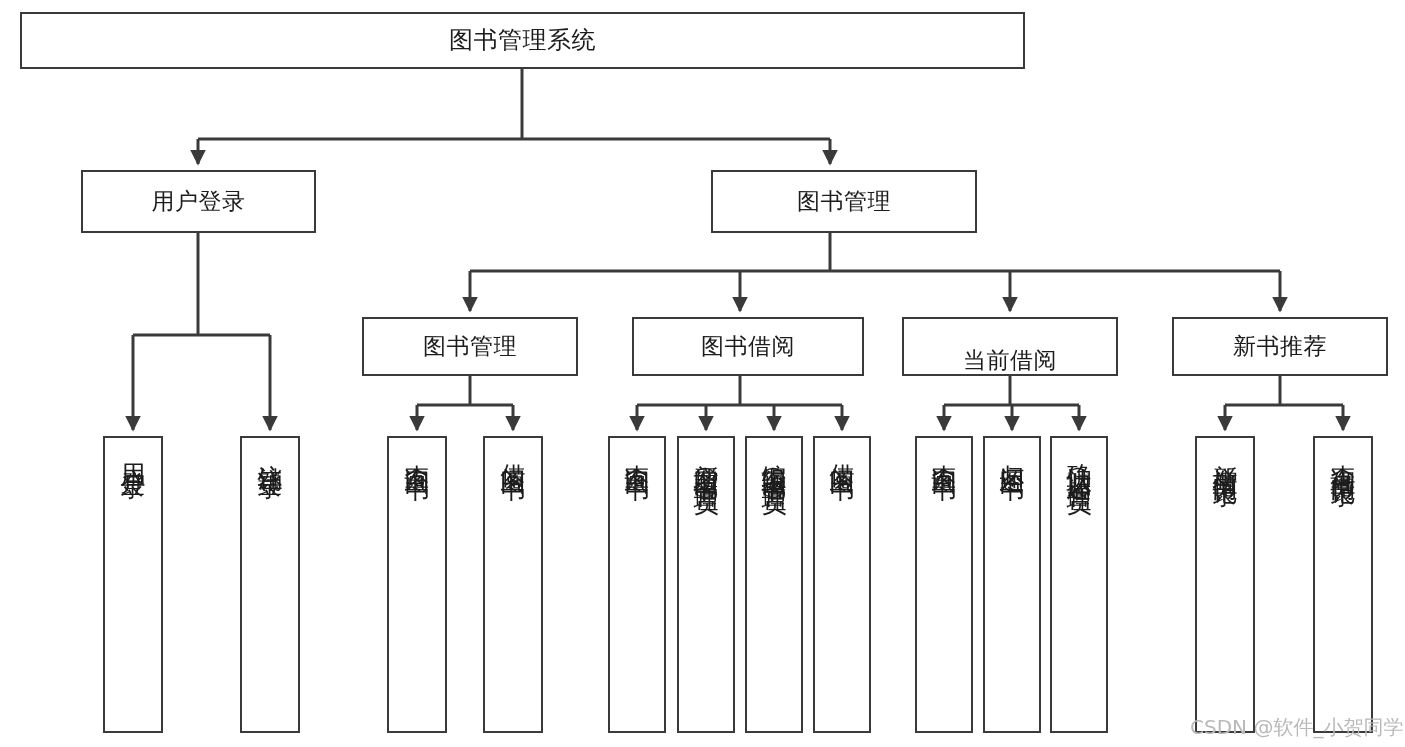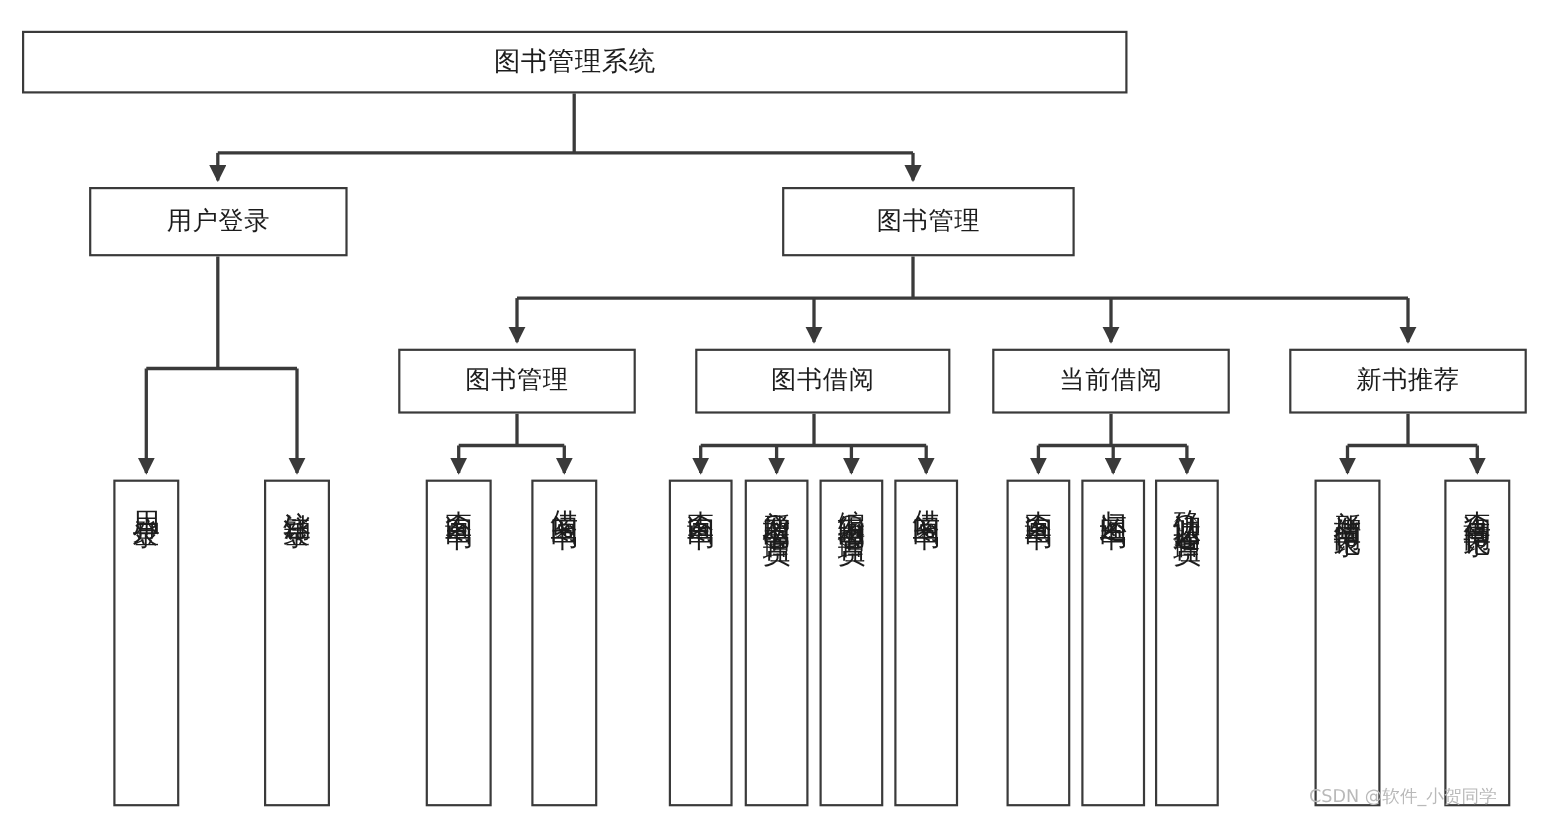--- a/index.html
+++ b/index.html
@@ -60,21 +60,21 @@
     text-orientation: upright;
     font-size: 25px;
     line-height: 1.0;
     letter-spacing: 4px;
     white-space: nowrap;
   }
   .watermark {
     position: absolute;
     left: 1190px;
     top: 714px;
-    font-size: 16px;
+    font-size: 20px;
     color: #b9b9b9;
     white-space: nowrap;
     z-index: 5;
     font-family: "DejaVu Sans", "Liberation Sans", sans-serif;
   }
 </style>
 </head>
 <body>
 
 <div id="canvas">
@@ -122,38 +122,38 @@
       <path d="M 1012 405 L 1012 430" marker-end="url(#arrow)"></path>
       <path d="M 1079 405 L 1079 430" marker-end="url(#arrow)"></path>
 
       <path d="M 1280 376 L 1280 405"></path>
       <path d="M 1225 405 L 1343 405"></path>
       <path d="M 1225 405 L 1225 430" marker-end="url(#arrow)"></path>
       <path d="M 1343 405 L 1343 430" marker-end="url(#arrow)"></path>
     </g>
   </svg>
 
-  <div class="node h root" style="left:20px; top:28px; width:1005px; height:57px;">
+  <div class="node h root" style="left:20px; top:12px; width:1005px; height:57px;">
     <span class="lbl">图书管理系统</span>
   </div>
 
   <div class="node h" style="left:81px; top:170px; width:235px; height:63px;">
     <span class="lbl">用户登录</span>
   </div>
   <div class="node h" style="left:711px; top:170px; width:266px; height:63px;">
     <span class="lbl">图书管理</span>
   </div>
 
   <div class="node h" style="left:362px; top:317px; width:216px; height:59px;">
     <span class="lbl">图书管理</span>
   </div>
   <div class="node h" style="left:632px; top:317px; width:232px; height:59px;">
     <span class="lbl">图书借阅</span>
   </div>
-  <div class="node h" style="left:902px; top:317px; width:216px; height:59px;">
+  <div class="node h" style="left:902px; top:317px; width:216px; height:59px;align-items:flex-end;">
     <span class="lbl">当前借阅</span>
   </div>
   <div class="node h" style="left:1172px; top:317px; width:216px; height:59px;">
     <span class="lbl">新书推荐</span>
   </div>
 
   <div class="node v" style="left:103px; top:436px; width:60px; height:297px;">
     <span class="lbl">用户登录</span>
   </div>
   <div class="node v" style="left:240px; top:436px; width:60px; height:297px;">

